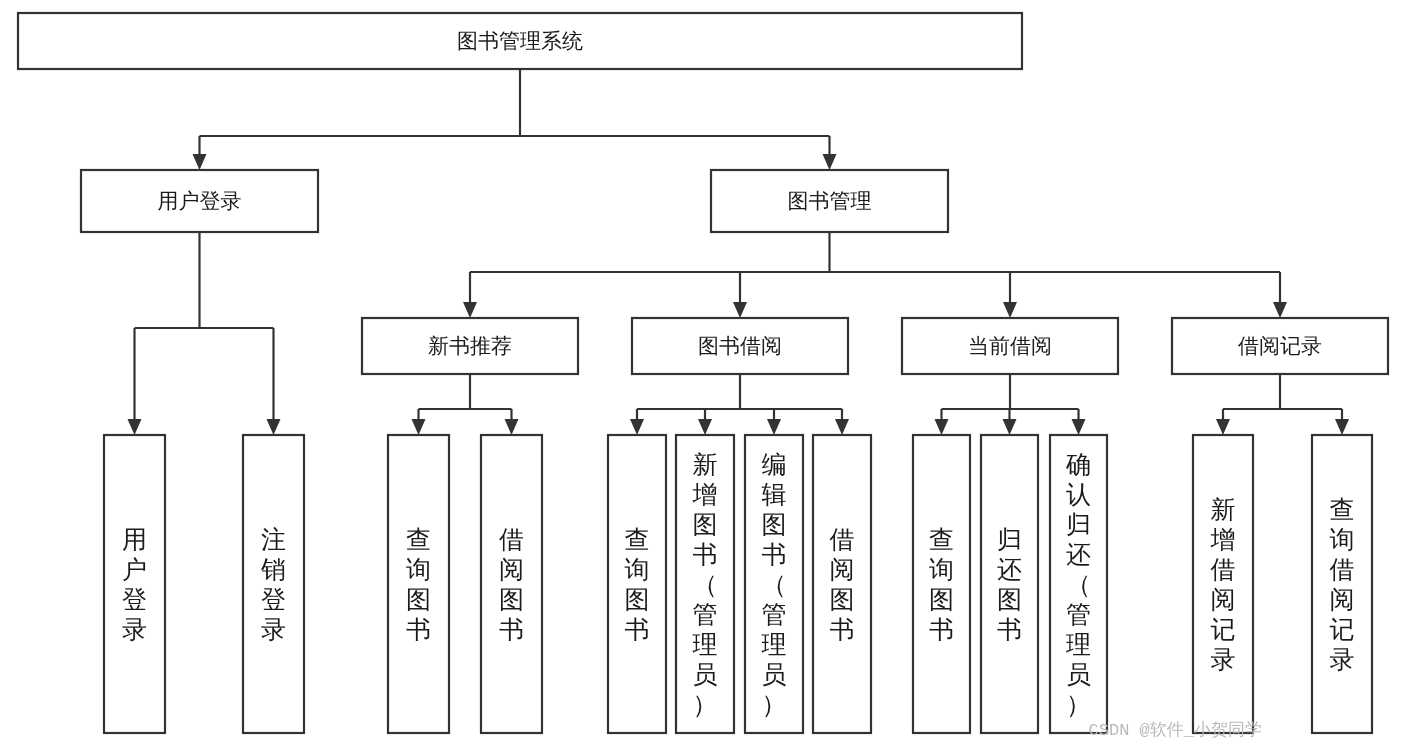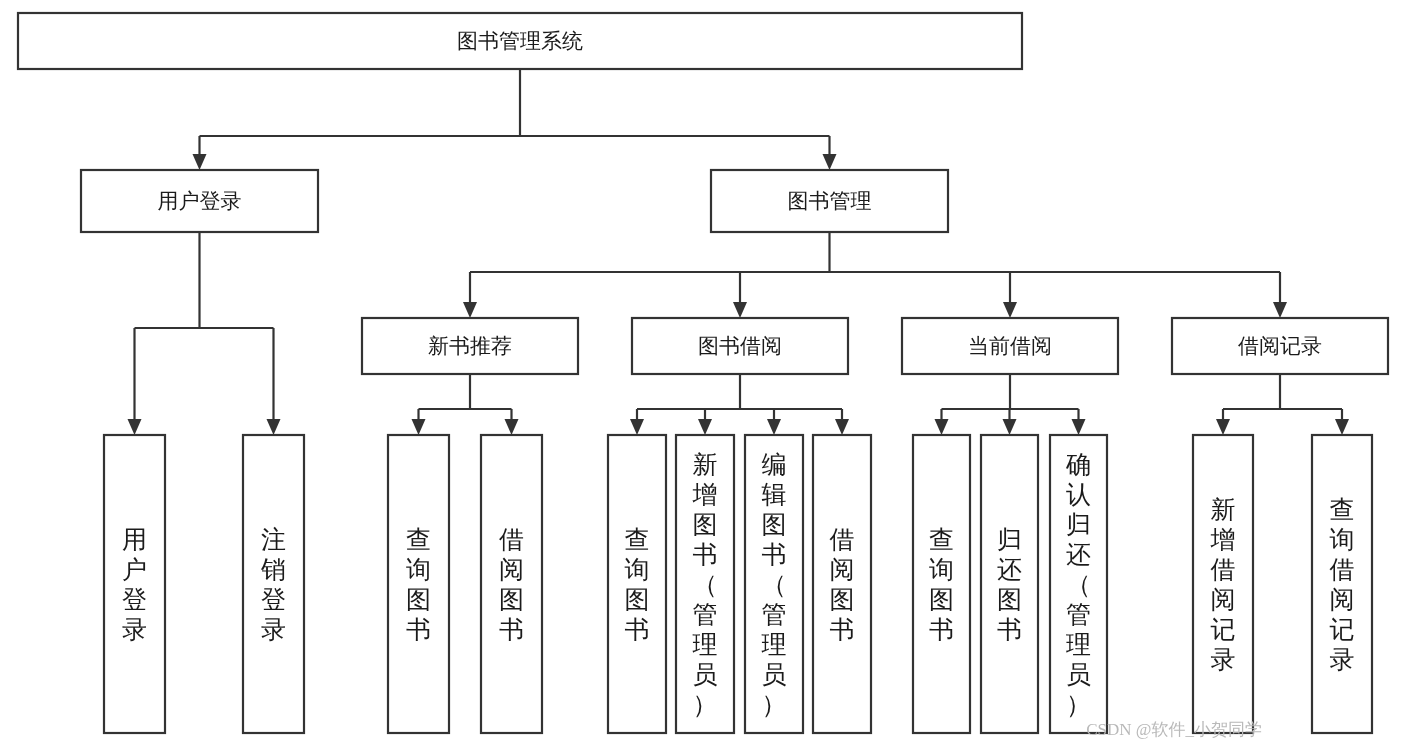--- a/index.html
+++ b/index.html
@@ -43,21 +43,21 @@
     fill: none;
   }
   .arrow-head {
     fill: #333333;
     stroke: none;
   }
   .watermark {
     position: absolute;
     right: 8px;
     bottom: 6px;
-    font-family: Liberation Serif, serif;
+    font-family: Liberation Mono, monospace;
     font-size: 17px;
     color: #b9b9b9;
     white-space: nowrap;
     pointer-events: none;
   }
 </style>
 </head>
 <body>
 
 <div id="diagram-root">

